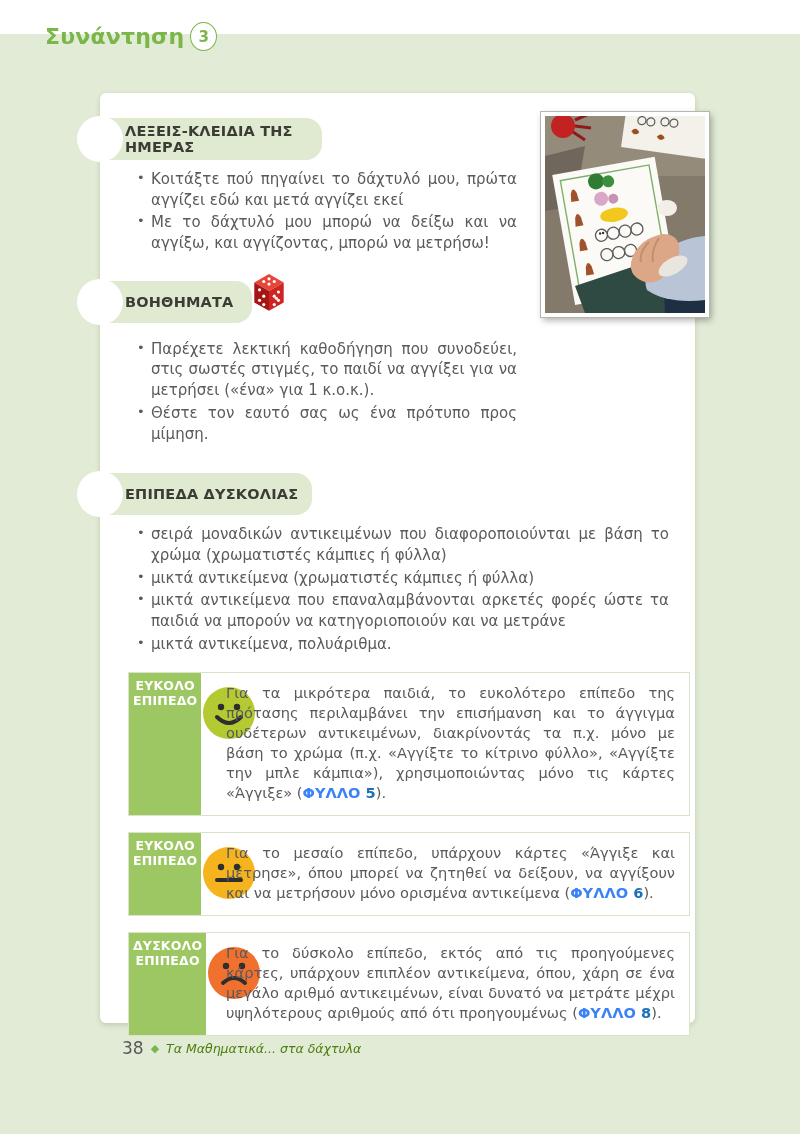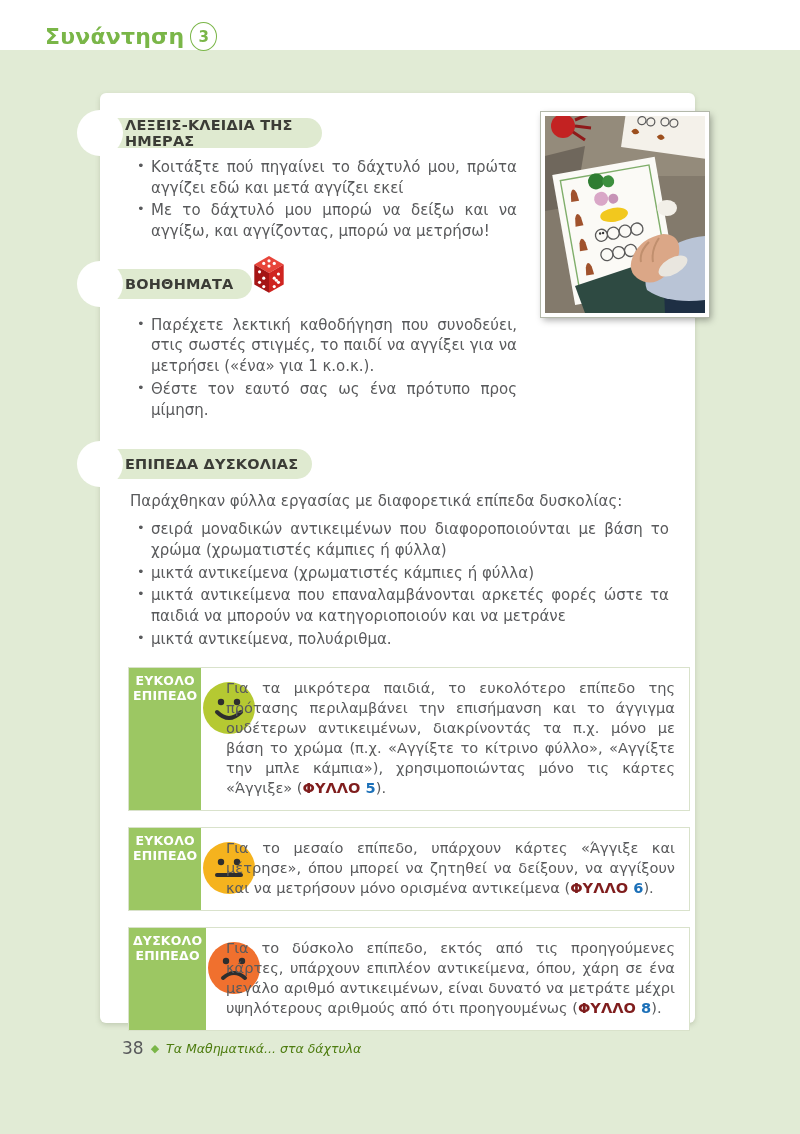--- a/index.html
+++ b/index.html
@@ -2,38 +2,38 @@
 <html lang="el"><head>
 <meta charset="utf-8">
 <style>
   * { margin:0; padding:0; box-sizing:border-box; }
   html,body { width:800px; height:1134px; }
   body {
     font-family:"DejaVu Sans","Liberation Sans",sans-serif;
     background:#ffffff; overflow:hidden; position:relative;
   }
   .page { width:800px; height:1134px; position:relative; background:#e1ebd5; }
-  .topbar { position:absolute; top:0; left:0; width:800px; height:50px; background:#ffffff; }
+  .topbar { position:absolute; top:0; left:0; width:800px; height:34px; background:#ffffff; }
   .session-header { position:absolute; left:45px; top:22px; display:flex; align-items:center; gap:6px; }
   .session-title { color:#7ab648; font-size:22px; font-weight:bold; letter-spacing:0.2px; }
   .session-badge {
     width:27px; height:29px; border:1.6px solid #7ab648; border-radius:50%;
     display:flex; align-items:center; justify-content:center;
     color:#7ab648; font-size:15px; font-weight:bold; background:#fff;
   }
 
   .card {
     position:absolute; left:100px; top:93px; width:595px; height:930px;
     background:#ffffff; border-radius:6px;
     box-shadow:0 2px 5px rgba(100,110,80,0.25);
   }
 
   
   .pill {
-    position:relative; height:30px; display:flex; align-items:center;
+    position:relative; height:42px; display:flex; align-items:center;
     background:#dfead0; border-radius:0 16px 16px 0;
     padding-left:25px; margin-left:0;
   }
   .pill::before {
     content:""; position:absolute; left:-23px; top:50%; transform:translateY(-50%);
     width:46px; height:46px; border-radius:50%; background:#ffffff;
   }
   .pill-label { position:relative; z-index:1; font-size:14.5px; font-weight:bold; color:#3b3c36; letter-spacing:0.2px; }
 
   .pill-keywords { width:222px; margin-top:25px; }
@@ -62,21 +62,21 @@
   .level-side { width:83px; flex:0 0 83px; display:flex; flex-direction:row; border-right:1px solid #d9e2cb; }
   .level-tag {
     background:#9cc763; color:#ffffff; font-weight:bold; font-size:12.5px;
     text-align:center; line-height:1.2; padding:5px 4px; letter-spacing:0.2px;
   }
   .level-face { flex:1; display:flex; align-items:flex-start; justify-content:center; padding-top:12px; background:#fff; }
   .level-text {
     flex:1; padding:10px 14px 12px 14px; font-size:14.6px; line-height:1.37;
     color:#595a5c; text-align:justify;
   }
-  .sheet-word { color:#7f1d1d; font-weight:bold; }
+  .sheet-word { color:#3b82f6; font-weight:bold; }
   .sheet-num  { color:#1c70b8; font-weight:bold; }
 
   
   .photo-frame {
     position:absolute; top:19px; right:-14px; width:168px; height:205px;
     background:#7d7568; border:4px solid #ffffff; outline:1px solid #b3b8aa;
     box-shadow:2px 3px 7px rgba(0,0,0,0.35); z-index:3;
   }
   .photo-frame svg { display:block; }
 
@@ -193,21 +193,20 @@
       </span>
     </div>
     <ul class="bullets narrow" style="margin-top:16px;">
       <li>Παρέχετε λεκτική καθοδήγηση που συνοδεύει, στις σωστές στιγμές, το παιδί να αγγίξει για να μετρήσει («ένα» για 1 κ.ο.κ.).</li>
       <li>Θέστε τον εαυτό σας ως ένα πρότυπο προς μίμηση.</li>
     </ul>
 
     <div class="pill pill-levels">
       <span class="pill-label">ΕΠΙΠΕΔΑ ΔΥΣΚΟΛΙΑΣ</span>
     </div>
-    <p class="intro-line body-text">Παράχθηκαν φύλλα εργασίας με διαφορετικά επίπεδα δυσκολίας:</p>
     <ul class="bullets wide" style="margin-top:9px; margin-bottom:18px;">
       <li>σειρά μοναδικών αντικειμένων που διαφοροποιούνται με βάση το χρώμα (χρωματιστές κάμπιες ή φύλλα)</li>
       <li>μικτά αντικείμενα (χρωματιστές κάμπιες ή φύλλα)</li>
       <li>μικτά αντικείμενα που επαναλαμβάνονται αρκετές φορές ώστε τα παιδιά να μπορούν να κατηγοριοποιούν και να μετράνε</li>
       <li>μικτά αντικείμενα, πολυάριθμα.</li>
     </ul>
 
     <div class="level-box">
       <div class="level-side">
         <div class="level-tag">ΕΥΚΟΛΟ ΕΠΙΠΕΔΟ</div>

